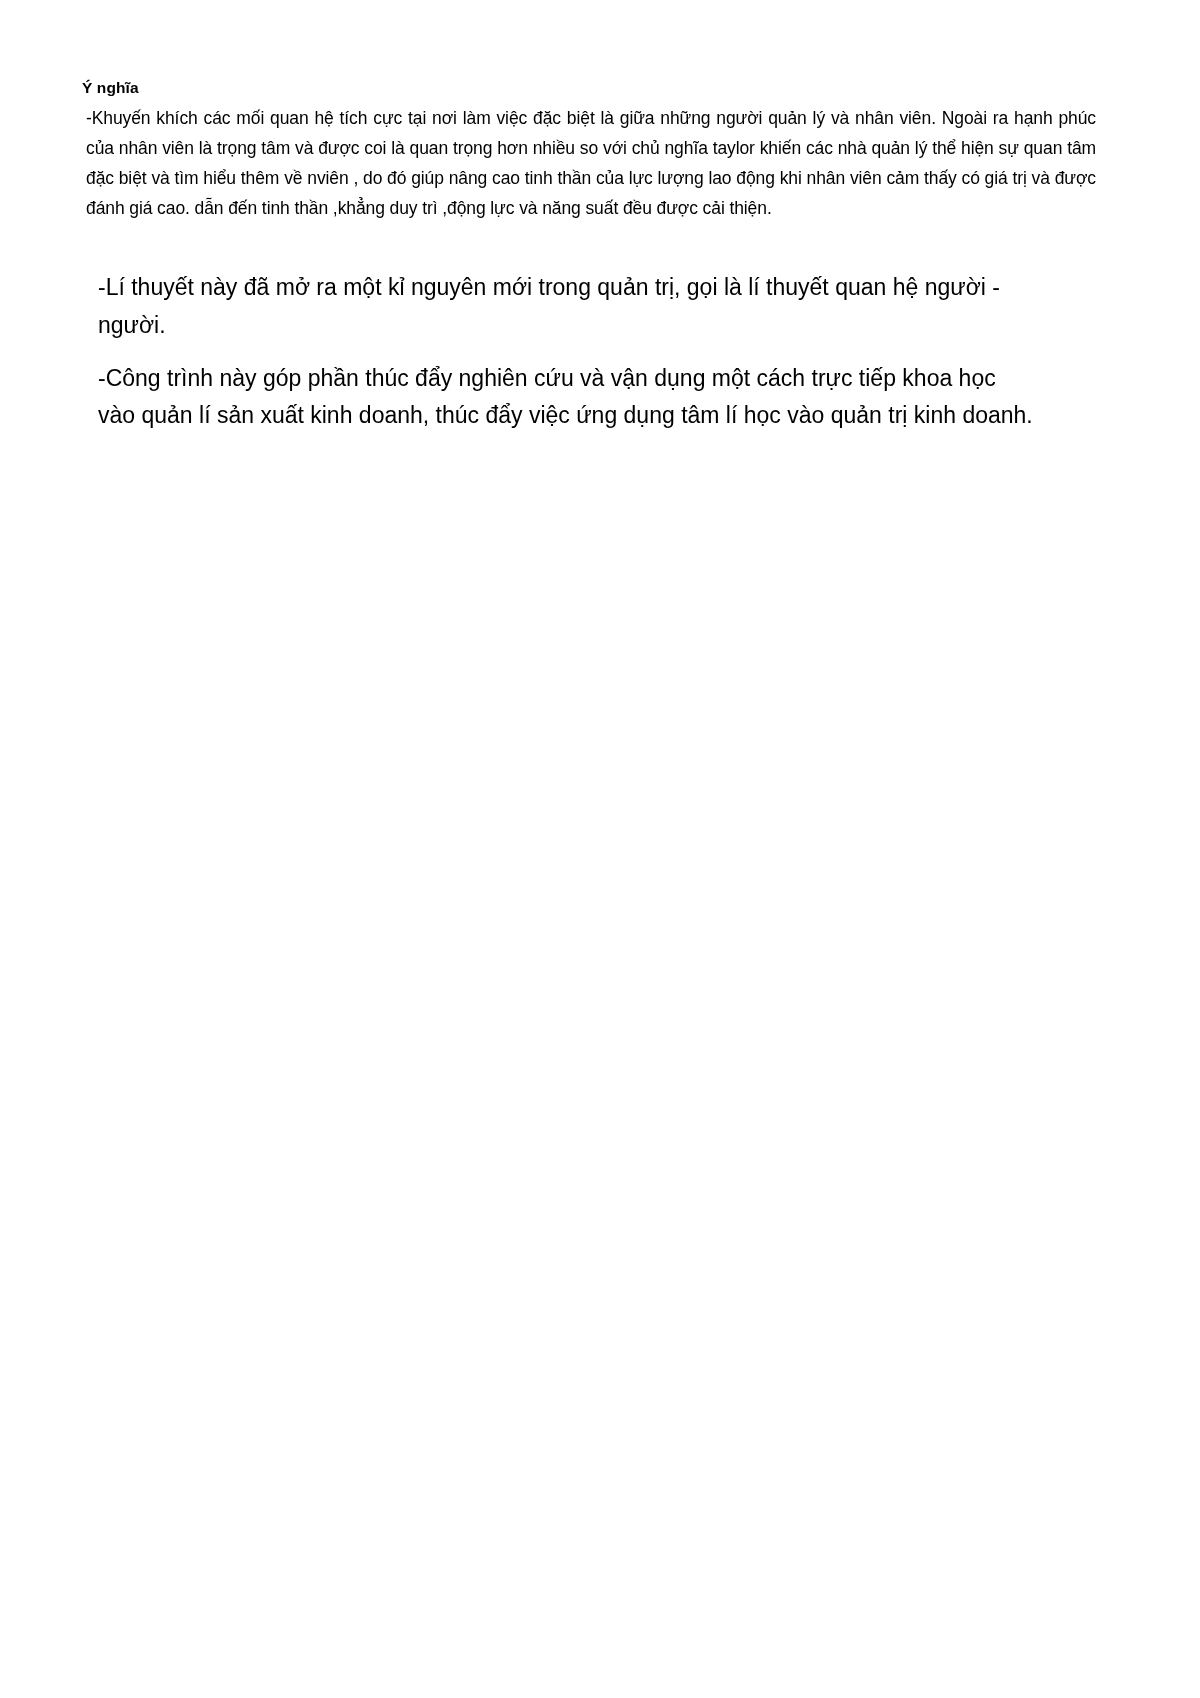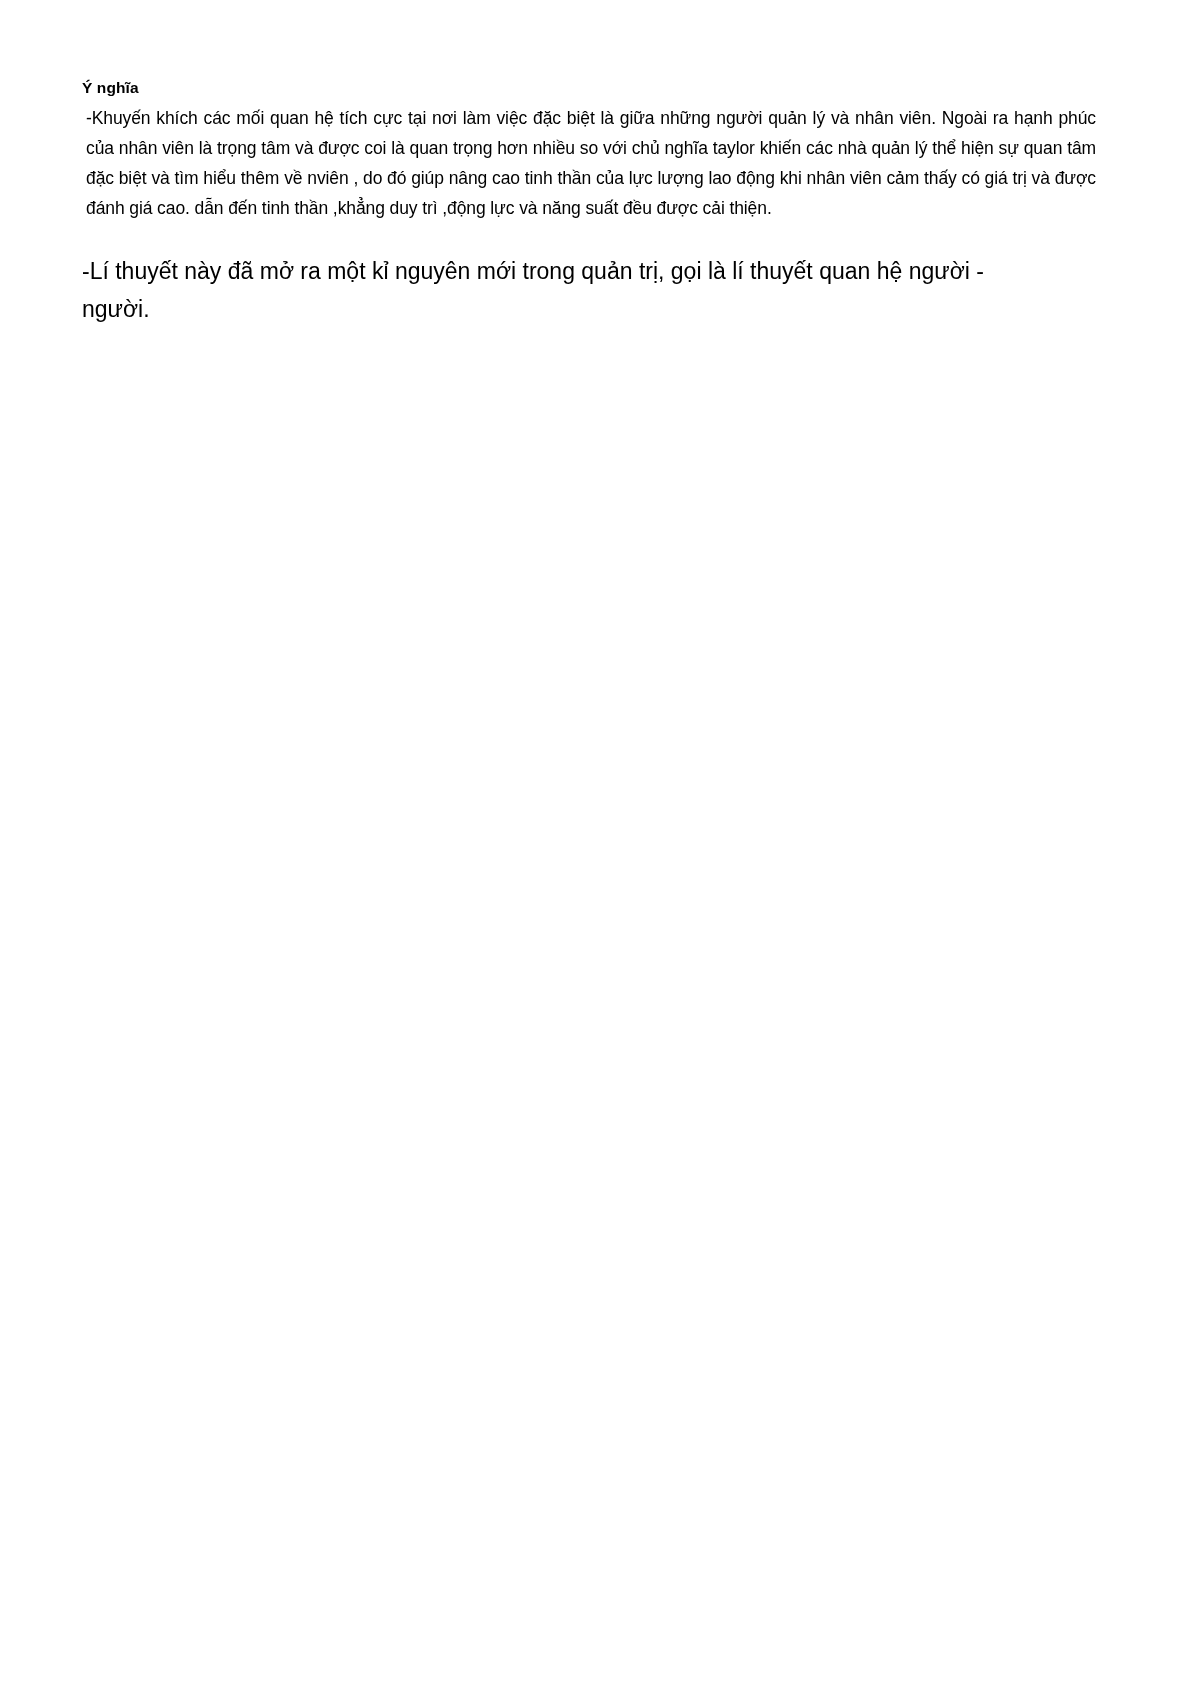--- a/index.html
+++ b/index.html
@@ -49,30 +49,31 @@
     width: 1010px;
   }
   .spacer {
     height: 26px;
   }
   .para-large {
     font-size: 23px;
     font-weight: 400;
     line-height: 1.62;
     letter-spacing: 0.0px;
-    margin: 0;
+    margin: 16px;
     width: 940px;
   }
   .para-large + .para-large {
     margin-top: 2px;
   }
 </style>
 </head>
 <body>
 
 <div class="page">
   <div class="content">
     <p class="heading">Ý nghĩa</p>
     <p class="para-small">-Khuyến khích các mối quan hệ tích cực tại nơi làm việc đặc biệt là giữa những người quản lý và nhân viên. Ngoài ra  hạnh phúc của nhân viên là trọng tâm và được coi là quan trọng hơn nhiều so với chủ nghĩa taylor khiến các nhà quản lý thể hiện sự quan tâm đặc biệt và tìm hiểu thêm về nviên , do đó giúp nâng cao tinh thần của lực lượng lao động khi nhân viên cảm thấy có giá trị và được đánh giá cao. dẫn đến tinh thần ,khẳng duy trì ,động lực và năng suất đều được cải thiện.</p>
     <div class="spacer"></div>
     <p class="para-large">-Lí thuyết này đã mở ra một kỉ nguyên mới trong quản trị, gọi là lí thuyết quan hệ người - người.</p>
+    <p class="para-large">-Công trình này góp phần thúc đẩy nghiên cứu và vận dụng một cách trực tiếp khoa học vào quản lí sản xuất kinh doanh, thúc đẩy việc ứng dụng tâm lí học vào quản trị kinh doanh.</p>
   </div>
 </div>
 
 </body></html>

